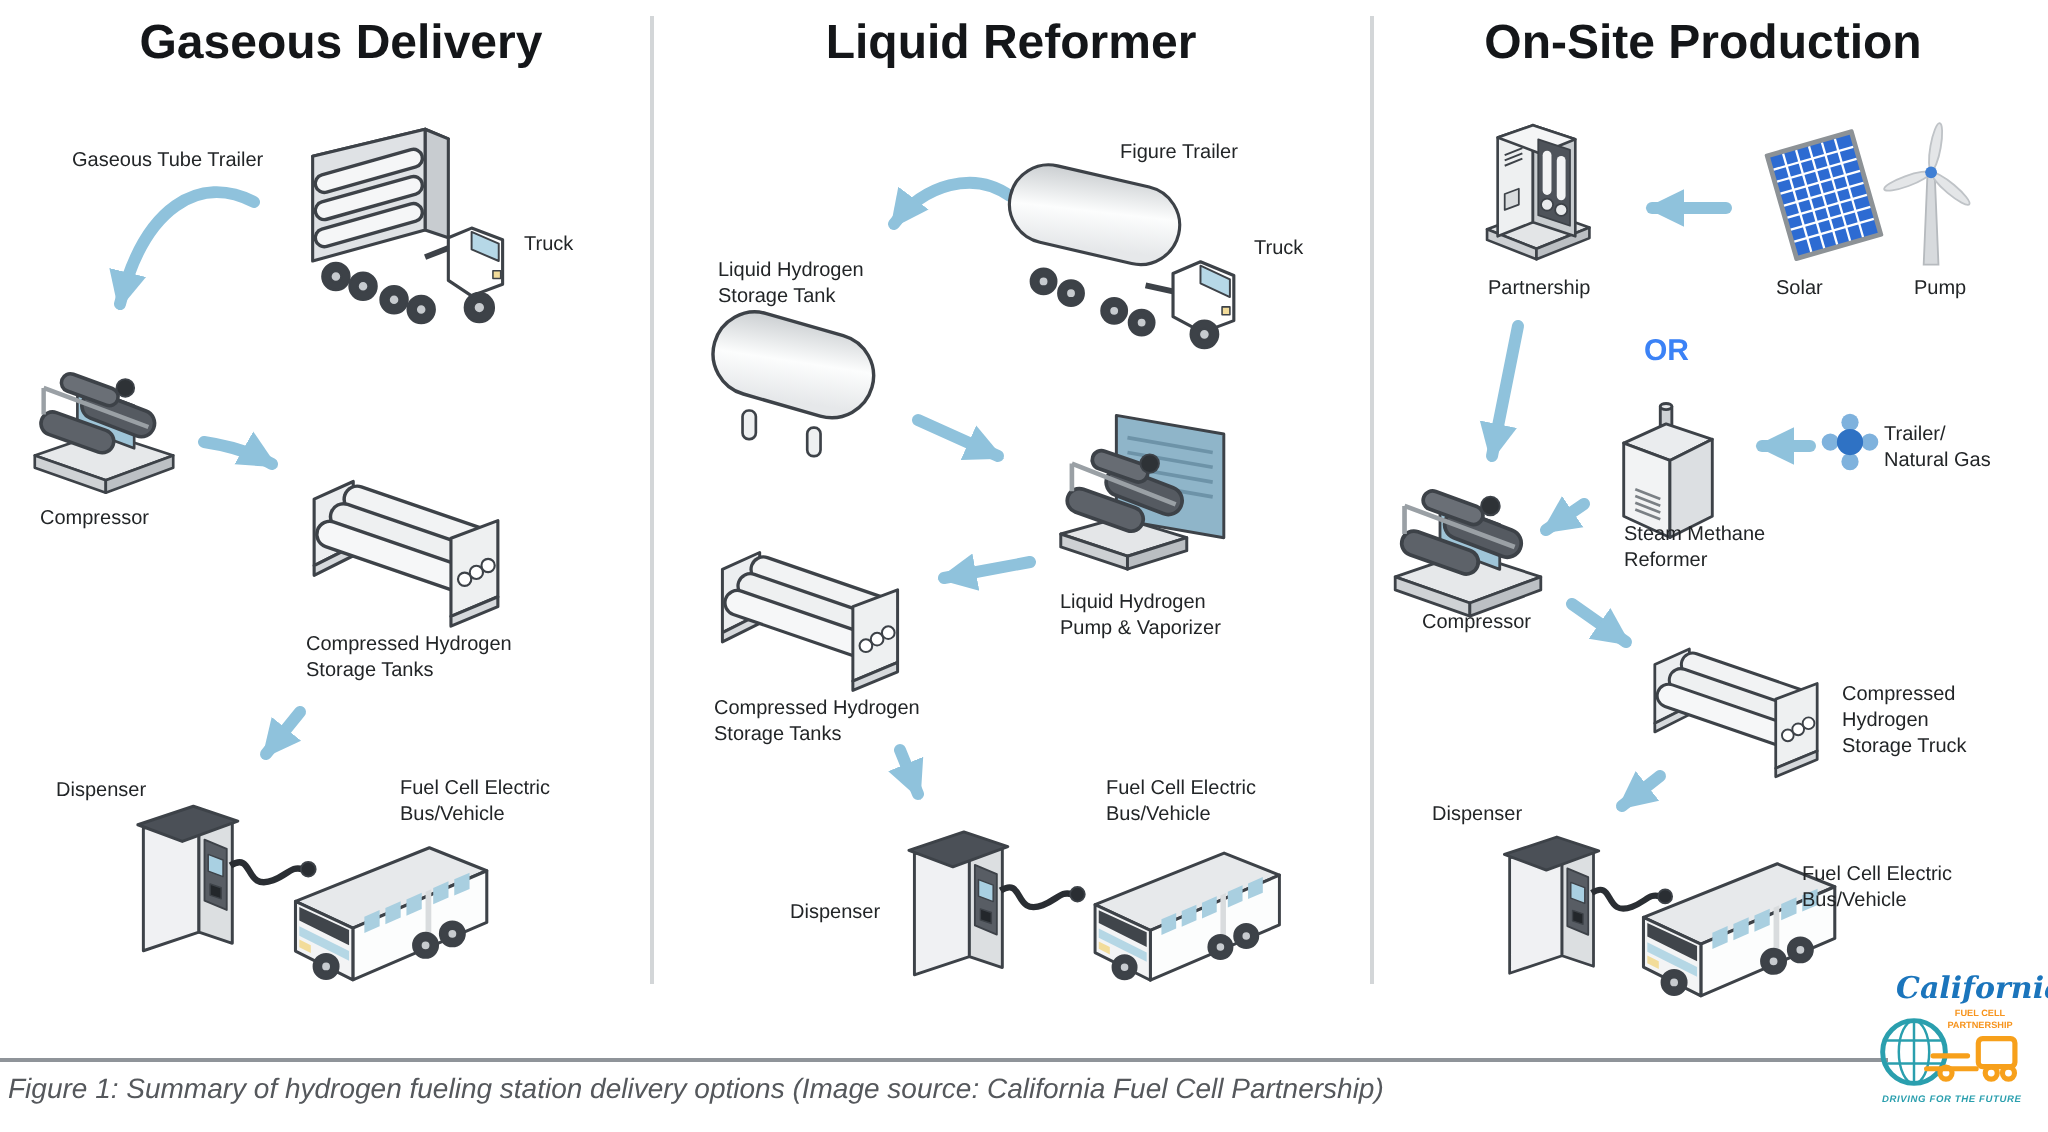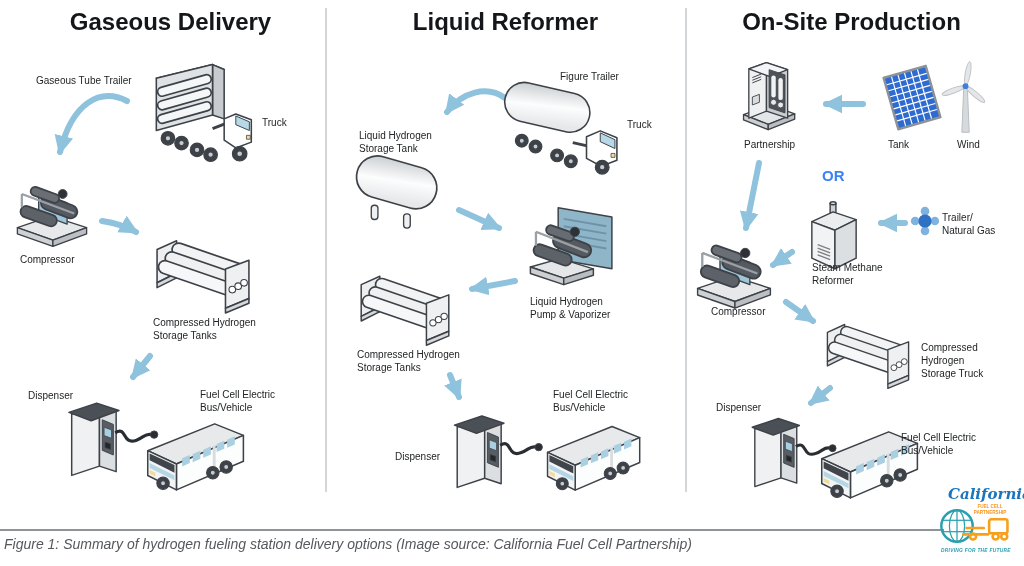--- a/index.html
+++ b/index.html
@@ -373,22 +373,22 @@
     <use href="#i-tanks"></use>
   </svg>
 <svg class="ic" viewBox="0 0 120 95" style="left:746px; top:408px; width:105px; height:83px">
     <use href="#i-dispenser"></use>
   </svg>
 <svg class="ic" viewBox="0 0 115 80" style="left:816px; top:424px; width:110px; height:77px">
     <use href="#i-bus"></use>
   </svg>
 
 <div class="lbl" style="left:744px; top:139px">Partnership</div>
-<div class="lbl" style="left:888px; top:139px">Tank</div>
-<div class="lbl" style="left:957px; top:139px">Wind</div>
+<div class="lbl" style="left:888px; top:139px">Solar</div>
+<div class="lbl" style="left:957px; top:139px">Pump</div>
 <div class="or" style="left:822px; top:167px">OR</div>
 <div class="lbl" style="left:942px; top:212px">Trailer/
 Natural Gas</div>
 <div class="lbl" style="left:812px; top:262px">Steam Methane
 Reformer</div>
 <div class="lbl" style="left:711px; top:306px">Compressor</div>
 <div class="lbl" style="left:921px; top:342px">Compressed
 Hydrogen
 Storage Truck</div>
 <div class="lbl" style="left:716px; top:402px">Dispenser</div>

